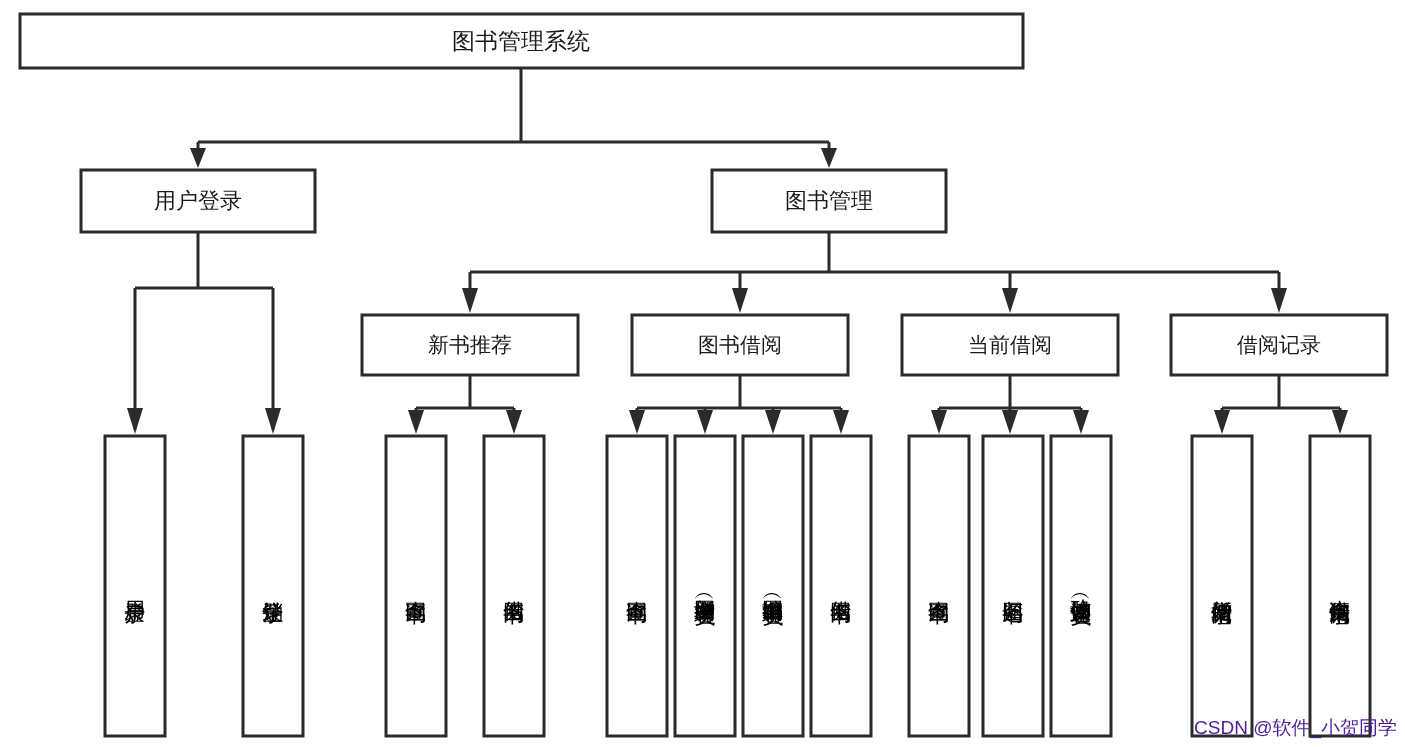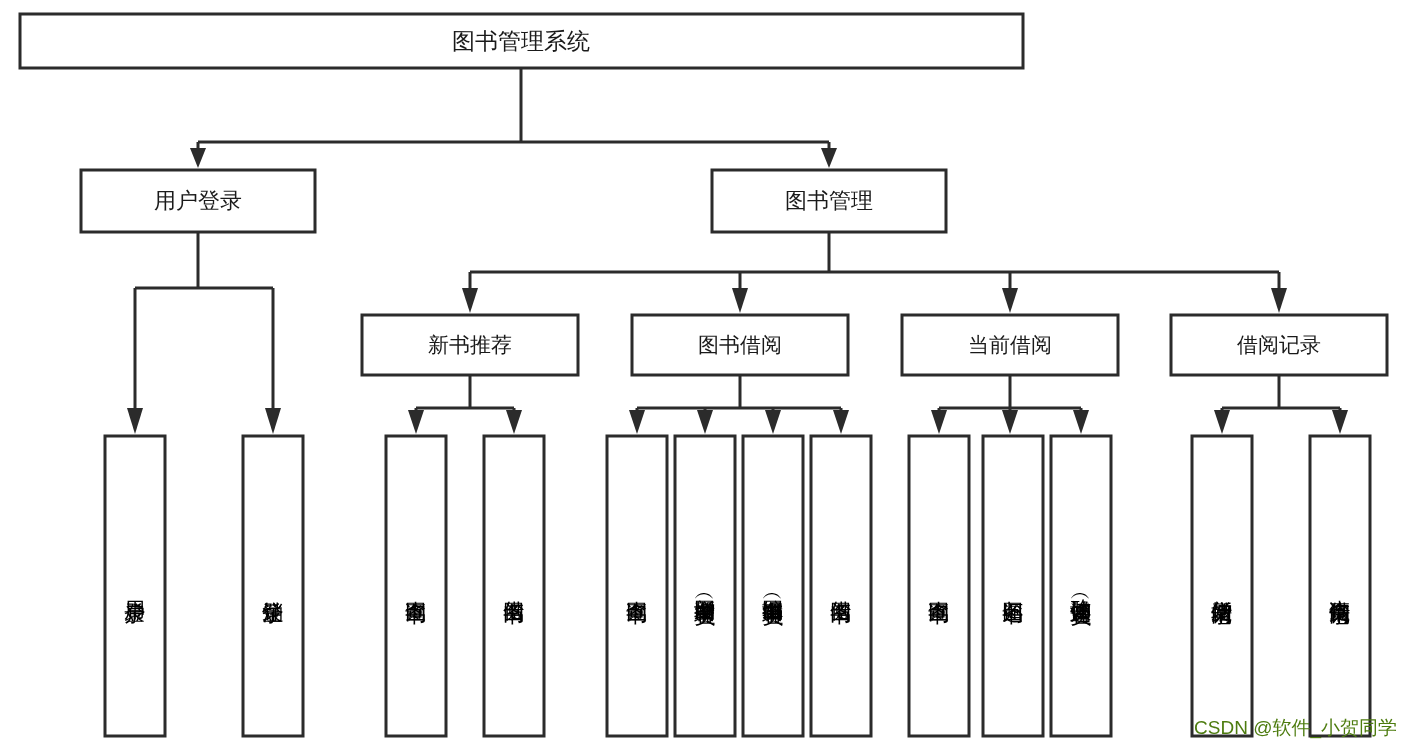--- a/index.html
+++ b/index.html
@@ -60,21 +60,21 @@
     width: 100%;
     height: 100%;
     overflow: hidden;
   }
   .watermark {
     position: absolute;
     right: 8px;
     bottom: 6px;
     font-family: "Liberation Sans", "DejaVu Sans", sans-serif;
     font-size: 19px;
-    color: #4d7c0f;
+    color: #4c1d95;
     white-space: nowrap;
     pointer-events: none;
   }
 </style>
 </head>
 <body>
 
 <svg id="diagram" viewBox="0 0 1405 747" xmlns="http://www.w3.org/2000/svg">
 
   <defs>

